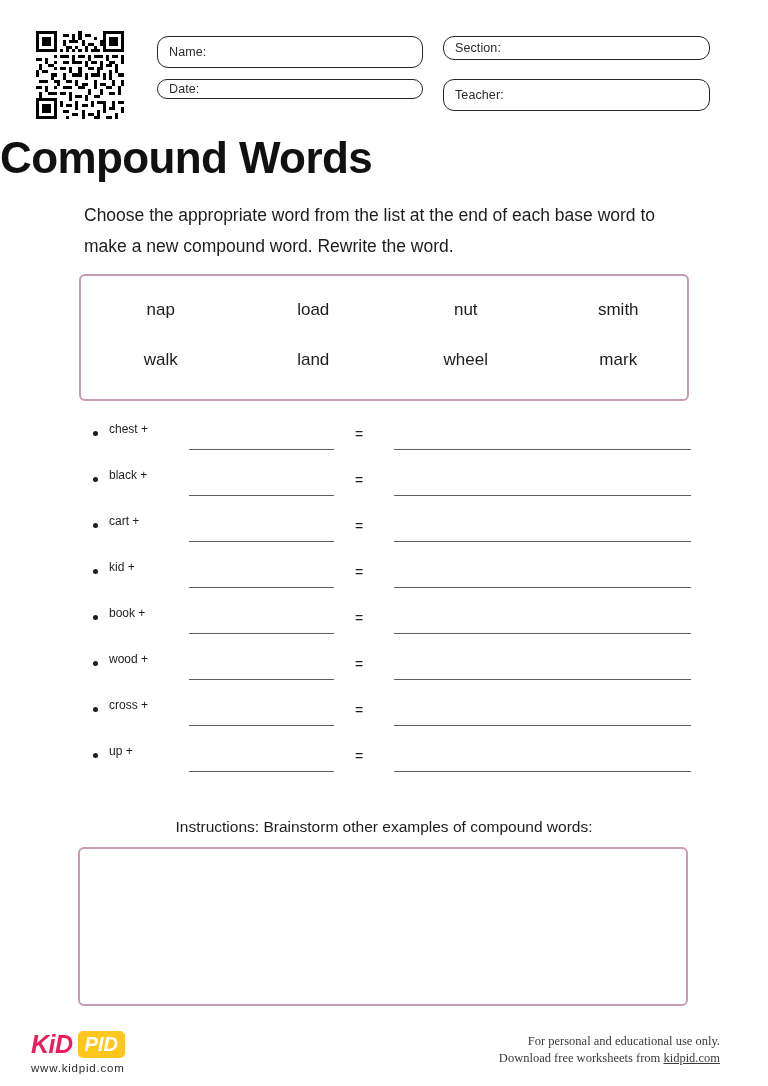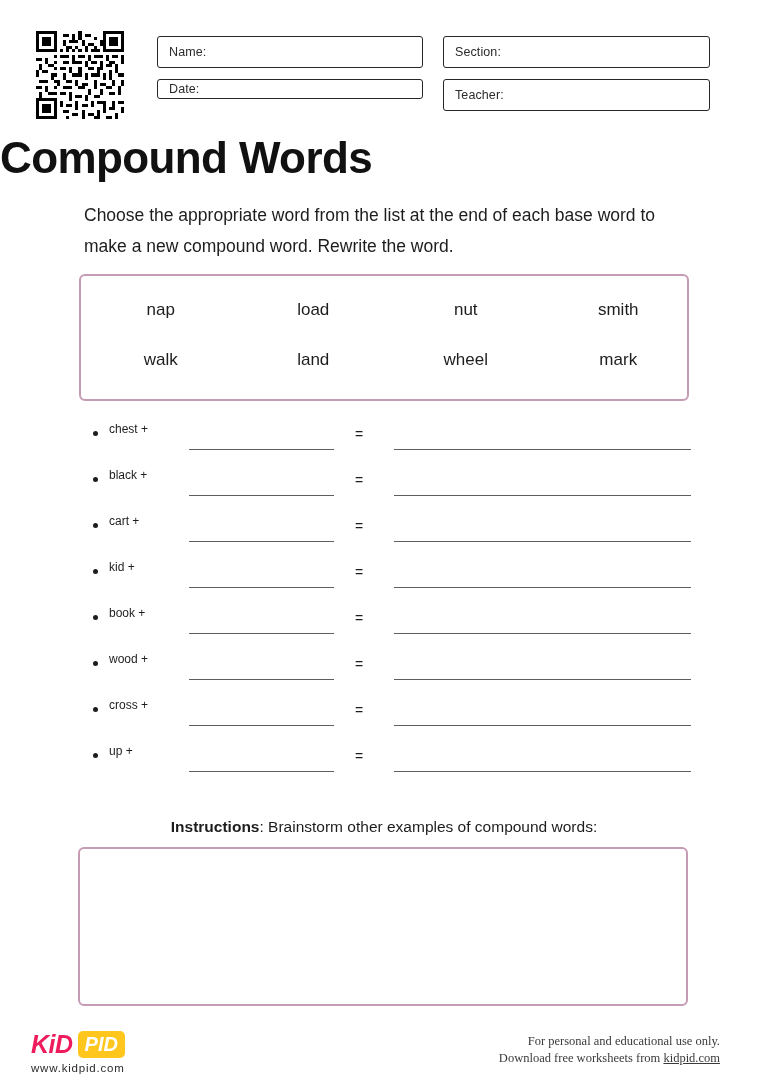--- a/index.html
+++ b/index.html
@@ -29,31 +29,31 @@
     top: 31px;
     width: 94px;
     height: 88px;
   }
   .qr svg { display: block; width: 94px; height: 88px; }
 
   .field {
     position: absolute;
     box-sizing: border-box;
     border: 1.6px solid #262626;
-    border-radius: 3px;
+    border-radius: 11px;
     background: #fff;
     display: flex;
     align-items: center;
     padding-left: 11px;
     font-size: 12.5px;
     color: #2b2b2b;
     letter-spacing: .1px;
   }
   .field-name    { left: 157px; top: 36px;  width: 266px; height: 32px; }
-  .field-section { left: 443px; top: 36px;  width: 267px; height: 32px; }
+  .field-section { left: 443px; top: 36px;  width: 267px; height: 24px; }
   .field-date    { left: 157px; top: 79px;  width: 266px; height: 20px; }
   .field-teacher { left: 443px; top: 79px;  width: 267px; height: 32px; }
 
   
   .title {
     position: absolute;
     left: 0; top: 133px;
     width: 768px;
     text-align: left;
     font-size: 44px;
@@ -148,21 +148,21 @@
 
   
   .instructions {
     position: absolute;
     left: 0; top: 818px;
     width: 768px;
     text-align: center;
     font-size: 15.5px;
     color: #1d1d1d;
   }
-  .instructions b { font-weight: bold; }
+  .instructions b { font-weight: normal; }
 
   .brainstorm-box {
     position: absolute;
     box-sizing: border-box;
     left: 78px; top: 847px;
     width: 610px; height: 159px;
     border: 2.2px solid #c69bb4;
     border-radius: 6px;
     background: #fff;
   }

